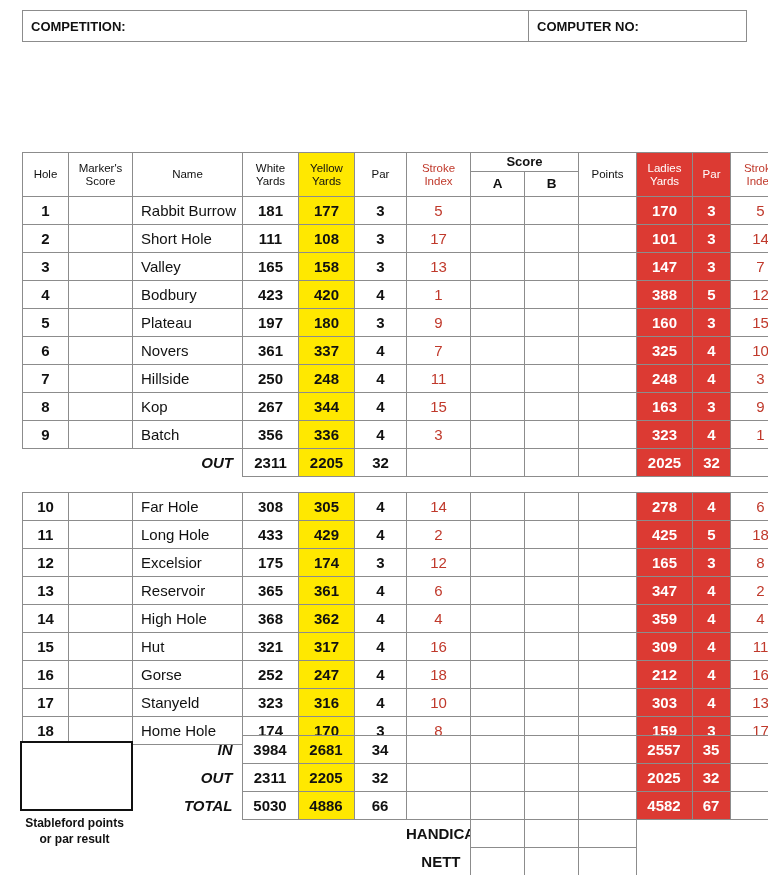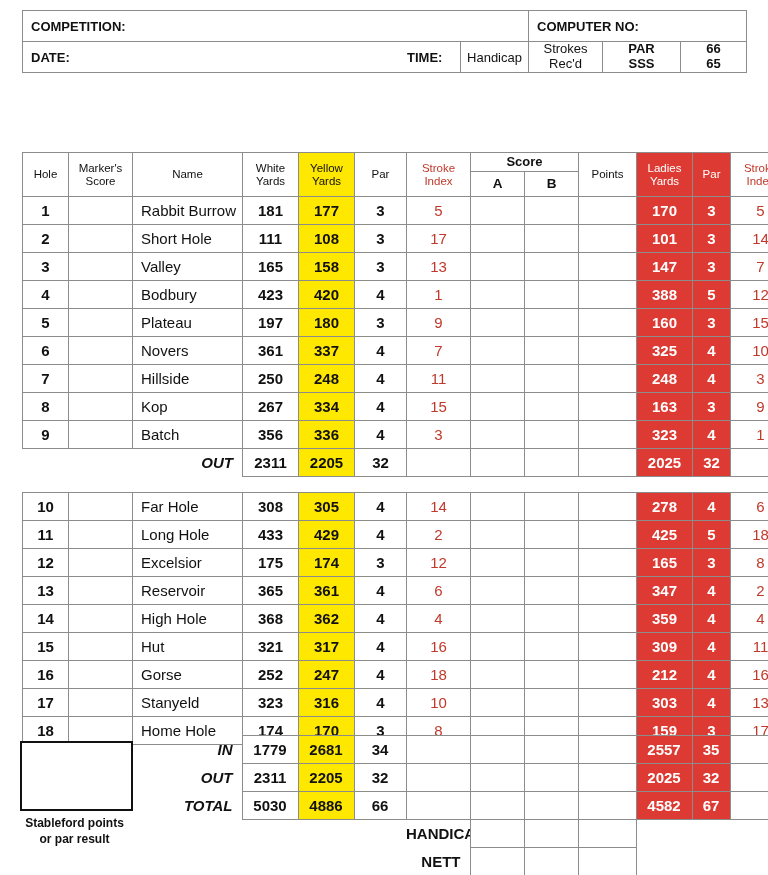--- a/index.html
+++ b/index.html
@@ -91,40 +91,20 @@
       <col style="width:438px">
         <col style="width:68px">
         <col style="width:74px">
       <col style="width:78px">
         <col style="width:66px">
     </colgroup>
     <tbody>
       <tr>
         <td class="lbl-left" colspan="2">COMPETITION:</td>
         <td class="lbl-left" colspan="3">COMPUTER NO:</td>
-      </tr>
-      <tr>
-        <td class="lbl-left">
-          <span>DATE:</span>
-          <span style="display:inline-block;width:330px;"></span>
-          <span>TIME:</span>
-        </td>
-        <td style="font-size:13px;">Handicap</td>
-        <td class="twoline">
-          <span>Strokes</span><br>
-          <span>Rec'd</span>
-        </td>
-        <td class="parblk">
-          <span class="r1">PAR</span>
-          <span class="r2">SSS</span>
-        </td>
-        <td class="parblk">
-          <span class="r1">66</span>
-          <span class="r2">65</span>
-        </td>
       </tr>
     </tbody>
   </table>
 
   <table class="grid" id="front-table" style="top:152px;width:724px;">
     <colgroup>
       <col style="width:46px">
         <col style="width:64px">
         <col style="width:110px">
       <col style="width:56px">
@@ -280,21 +260,21 @@
           <td></td>
           <td class="lyd red">248</td>
           <td class="lpar red">4</td>
           <td class="si">3</td>
         </tr>
         <tr>
           <td class="hole-n">8</td>
           <td></td>
           <td class="name-c">Kop</td>
           <td class="yd">267</td>
-          <td class="yd yel">334</td>
+          <td class="yd yel">344</td>
           <td class="par-c">4</td>
           <td class="si">15</td>
           <td></td>
           <td></td>
           <td></td>
           <td class="lyd red">163</td>
           <td class="lpar red">3</td>
           <td class="si">9</td>
         </tr>
         <tr>
@@ -497,21 +477,21 @@
       <col style="width:54px">
         <col style="width:54px">
         <col style="width:58px">
       <col style="width:56px">
         <col style="width:38px">
         <col style="width:60px">
     </colgroup>
     <tbody id="totals-body">
         <tr>
           <td class="sumlabel" colspan="3">IN</td>
-          <td class="yd">1779</td>
+          <td class="yd">3984</td>
           <td class="yd yel">2681</td>
           <td class="par-c">34</td>
           <td></td>
           <td></td>
           <td></td>
           <td></td>
           <td class="lyd red">2557</td>
           <td class="lpar red">35</td>
           <td></td>
         </tr>

